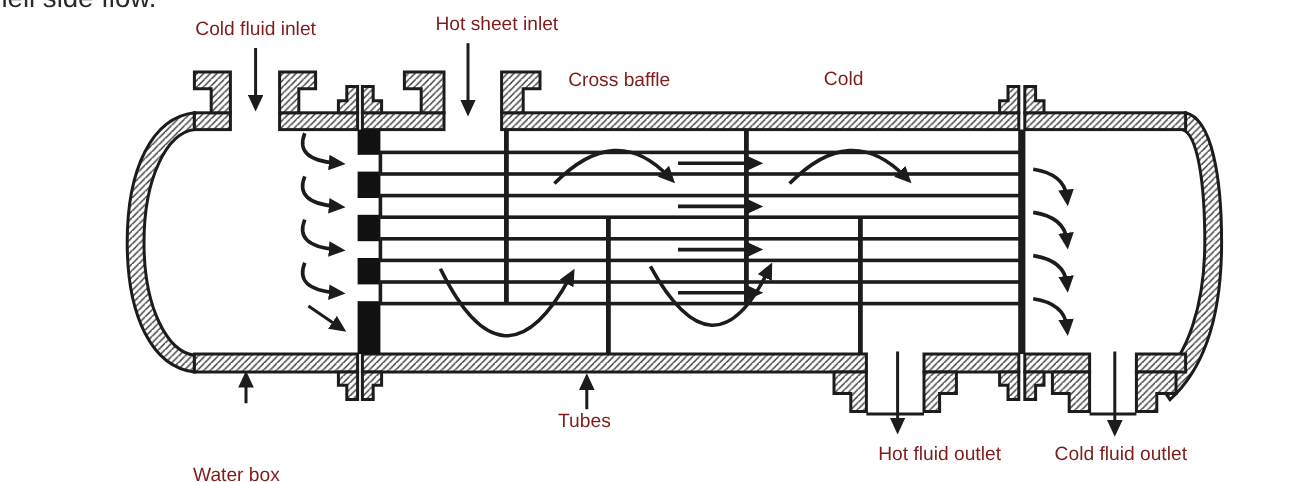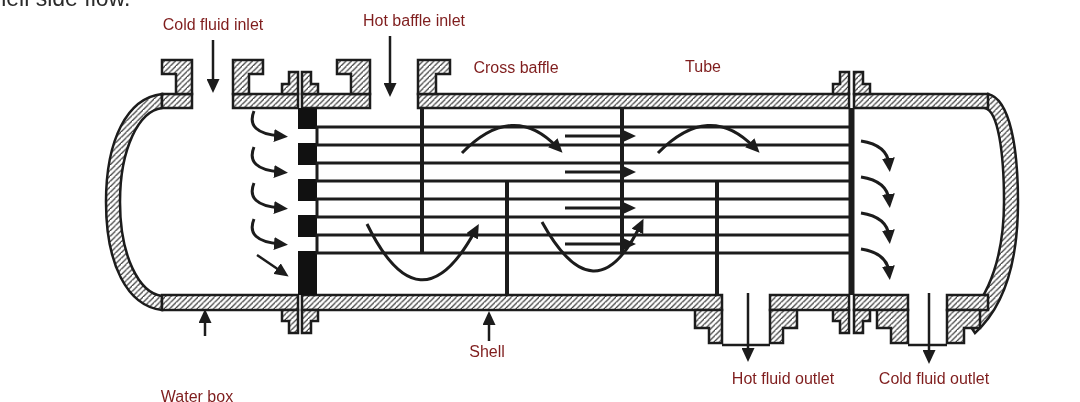--- a/index.html
+++ b/index.html
@@ -139,27 +139,27 @@
       <line x1="489" y1="341" x2="489" y2="319"></line>
       <line x1="748" y1="293" x2="748" y2="354"></line>
       <line x1="929" y1="293" x2="929" y2="356"></line>
     </g>
   </svg>
 
   <div id="partial-title" class="lbl lbl-left">shell side flow.</div>
 
   <div class="lbl" style="left:213px;top:14px;">Cold fluid inlet</div>
 
-  <div class="lbl" style="left:414px;top:10px;">Hot baffle inlet</div>
+  <div class="lbl" style="left:414px;top:10px;">Hot sheet inlet</div>
 
   <div class="lbl" style="left:516px;top:57px;">Cross baffle</div>
 
-  <div class="lbl" style="left:703px;top:56px;">Tube</div>
+  <div class="lbl" style="left:703px;top:56px;">Cold</div>
 
 
   <div class="lbl" style="left:197px;top:338px;margin-top:48px;">Water box</div>
 
-  <div class="lbl" style="left:487px;top:341px;">Shell</div>
+  <div class="lbl" style="left:487px;top:341px;">Tubes</div>
 
   <div class="lbl" style="left:783px;top:368px;">Hot fluid outlet</div>
 
   <div class="lbl" style="left:934px;top:368px;">Cold fluid outlet</div>
 </div>
 
 </body></html>

